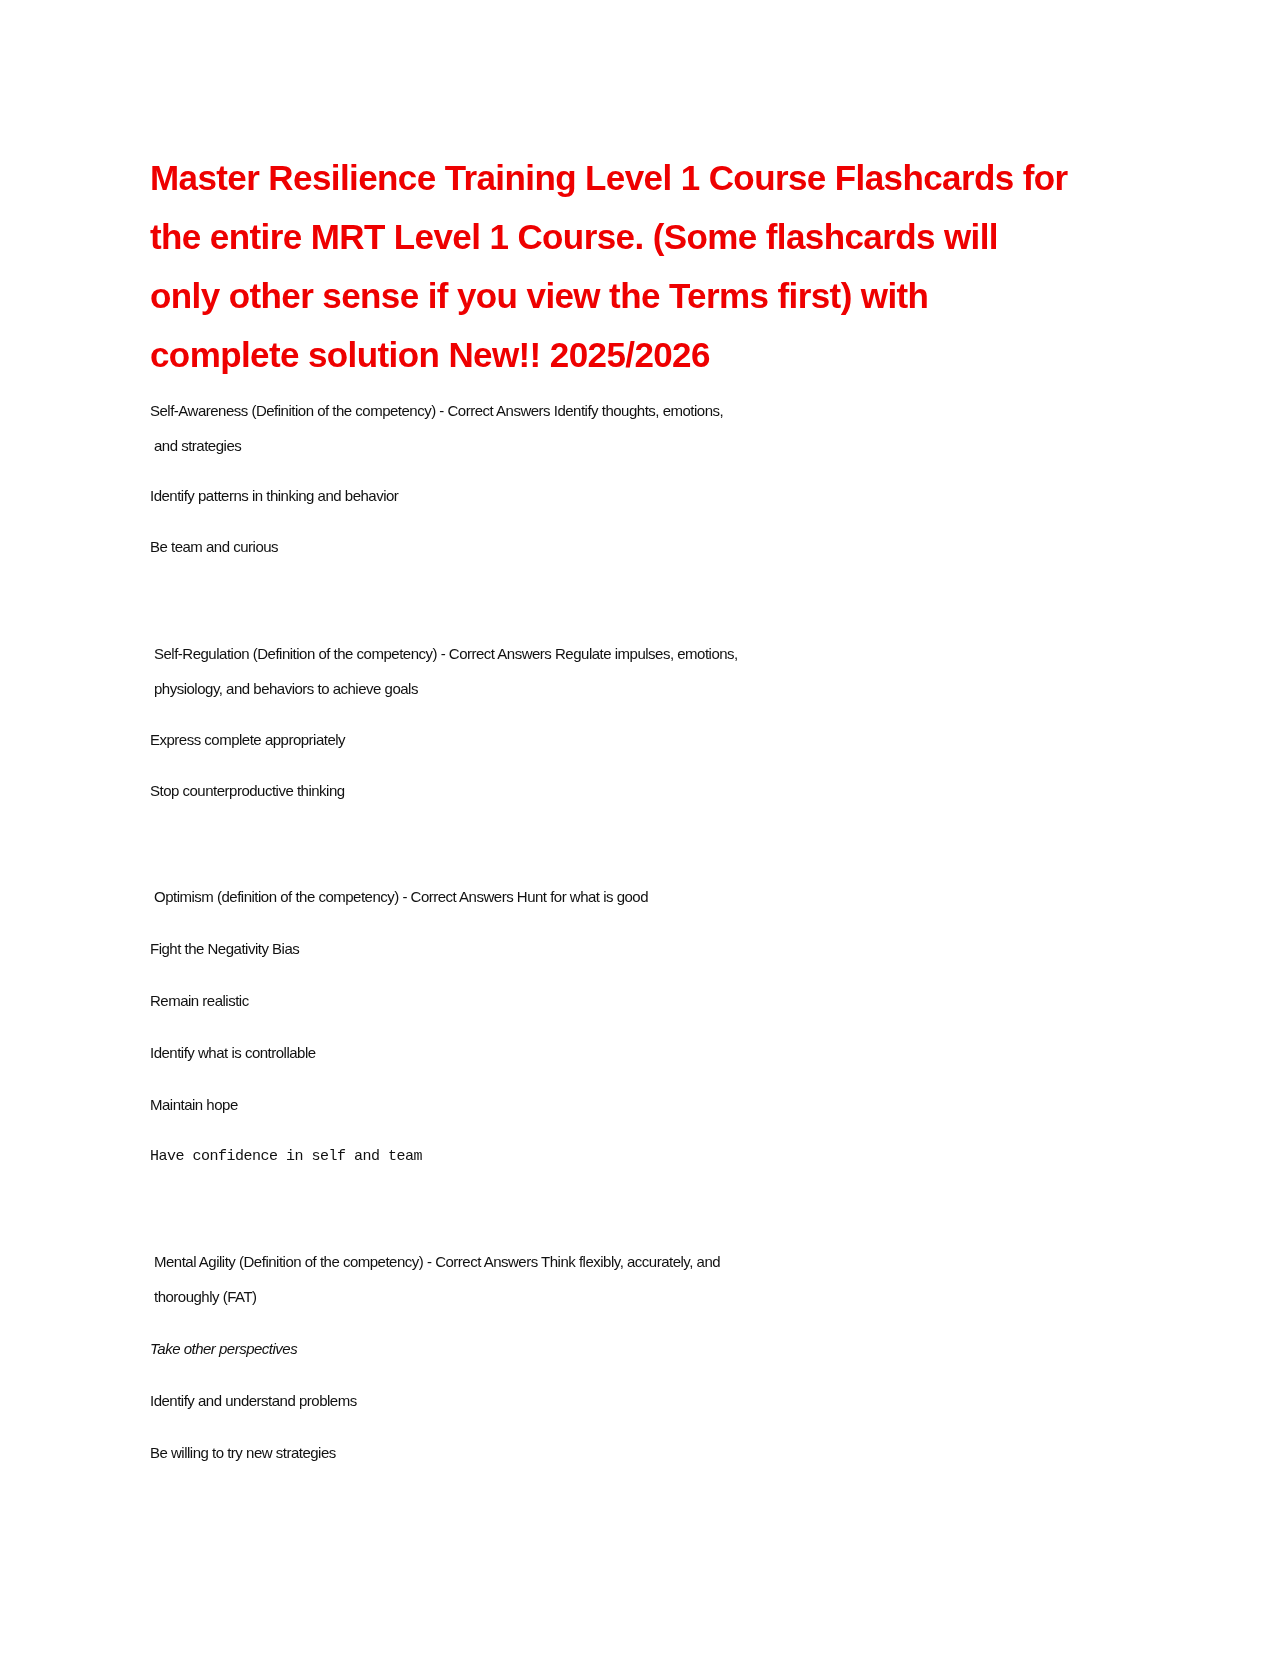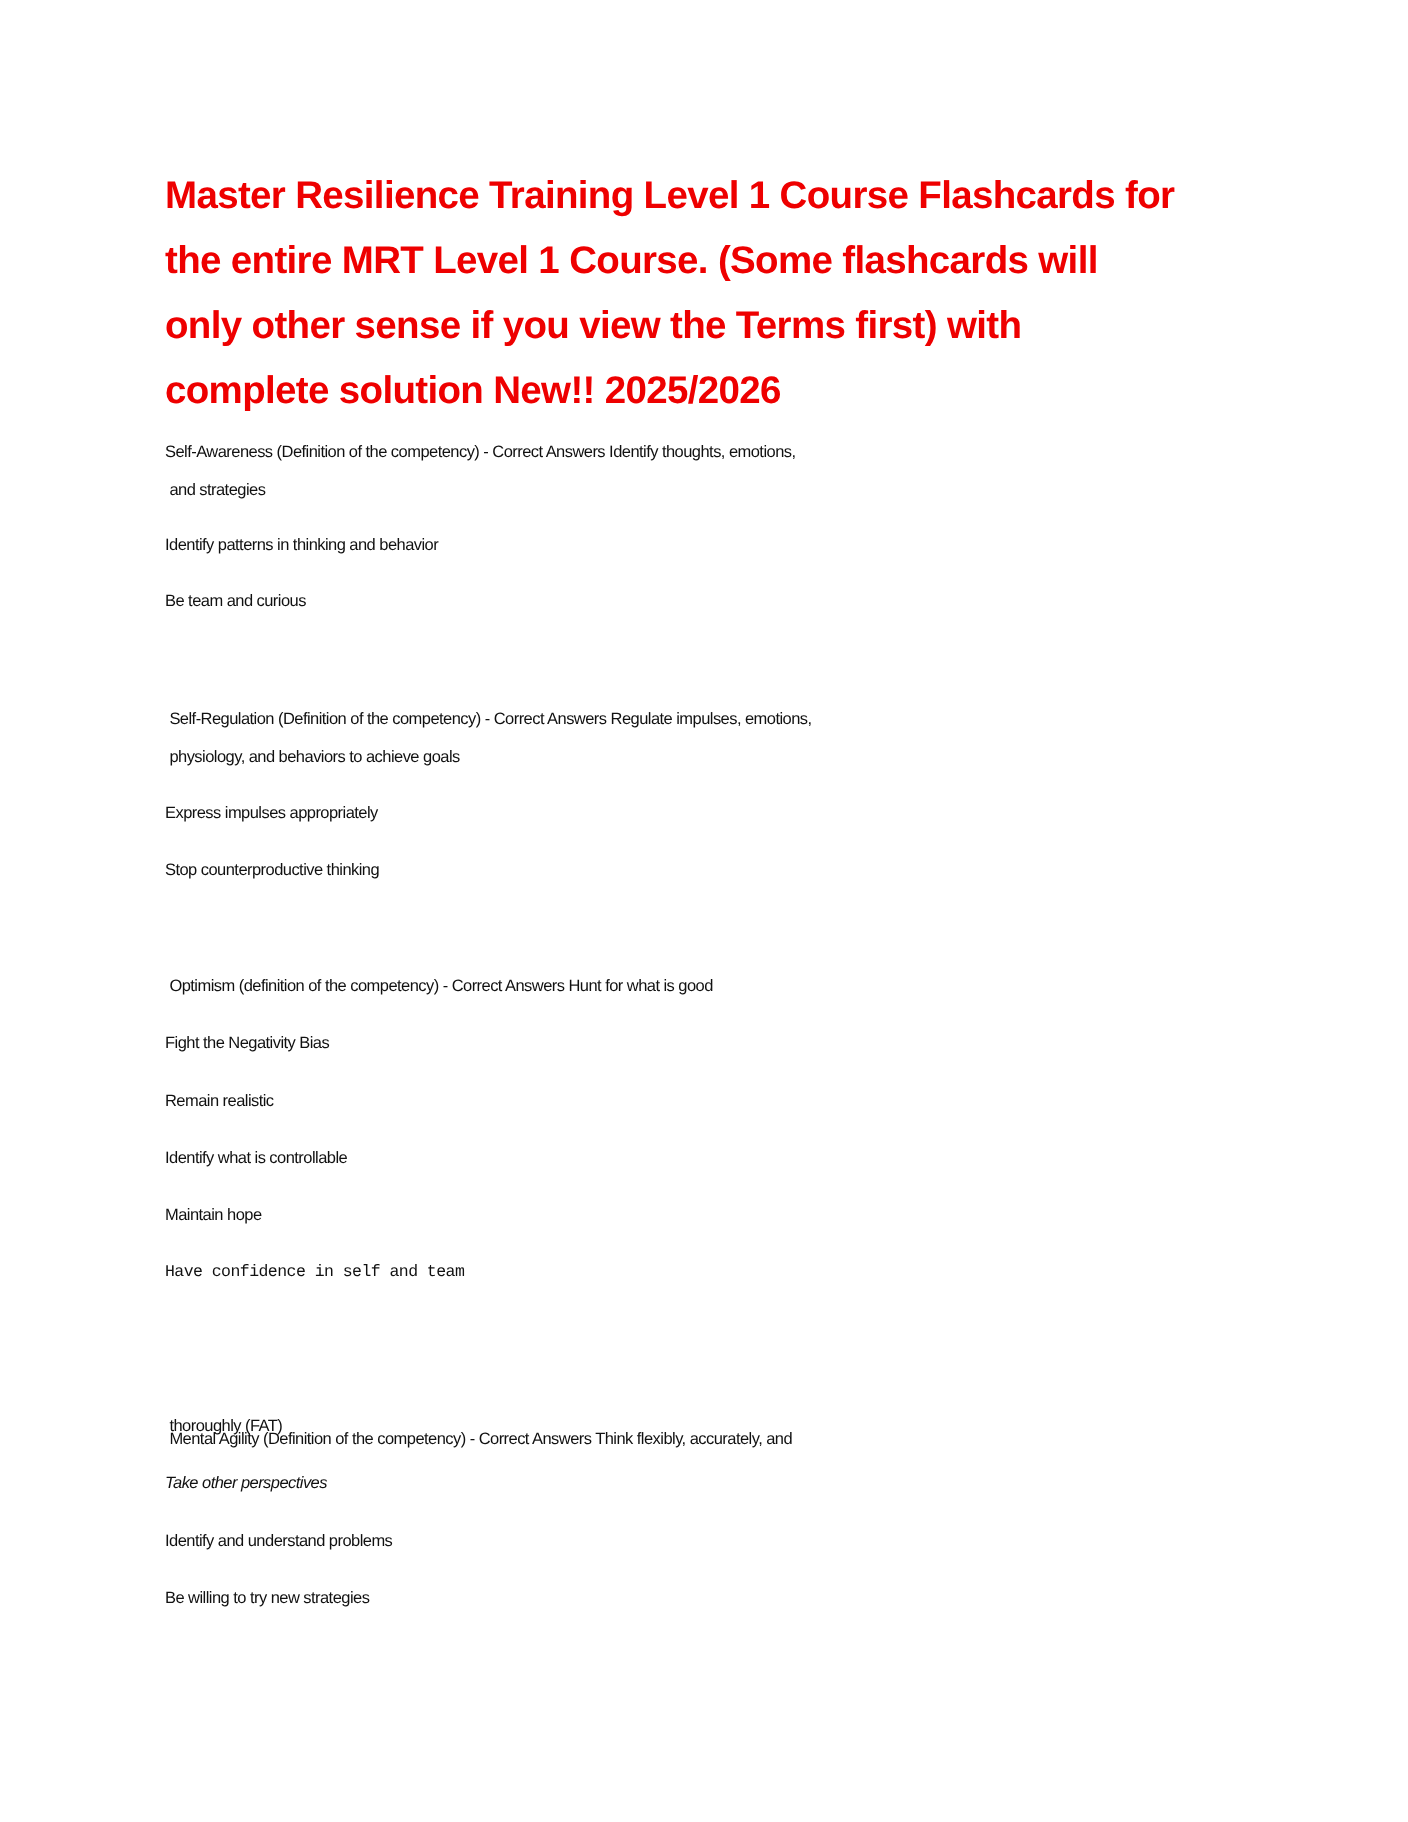--- a/index.html
+++ b/index.html
@@ -29,28 +29,28 @@
     <span>complete solution New!! 2025/2026</span>
   </h1>
 
   <div class="line" style="top:402px;">Self-Awareness (Definition of the competency) -  Correct Answers   Identify thoughts, emotions,</div>
   <div class="line indent" style="top:437px;">and strategies</div>
   <div class="line" style="top:487px;">Identify patterns in thinking and behavior</div>
   <div class="line" style="top:538px;">Be team and curious</div>
 
   <div class="line indent" style="top:645px;">Self-Regulation (Definition of the competency) -  Correct Answers   Regulate impulses, emotions,</div>
   <div class="line indent" style="top:680px;">physiology, and behaviors to achieve goals</div>
-  <div class="line" style="top:731px;">Express impulses appropriately</div>
+  <div class="line" style="top:731px;">Express complete appropriately</div>
   <div class="line" style="top:782px;">Stop counterproductive thinking</div>
 
   <div class="line indent" style="top:888px;">Optimism (definition of the competency) -  Correct Answers   Hunt for what is good</div>
   <div class="line" style="top:940px;">Fight the Negativity Bias</div>
   <div class="line" style="top:992px;">Remain realistic</div>
   <div class="line" style="top:1044px;">Identify what is controllable</div>
   <div class="line" style="top:1096px;">Maintain hope</div>
   <div class="line" style="top:1148px;font-family:Liberation Mono, monospace;">Have confidence in self and team</div>
 
-  <div class="line indent" style="top:1300px;">Mental Agility (Definition of the competency) -  Correct Answers   Think flexibly, accurately, and</div>
+  <div class="line indent" style="top:1253px;">Mental Agility (Definition of the competency) -  Correct Answers   Think flexibly, accurately, and</div>
   <div class="line indent" style="top:1288px;">thoroughly (FAT)</div>
   <div class="line" style="top:1340px;font-style:italic;">Take other perspectives</div>
   <div class="line" style="top:1392px;">Identify and understand problems</div>
   <div class="line" style="top:1444px;">Be willing to try new strategies</div>
 </div>
 
 </body></html>

